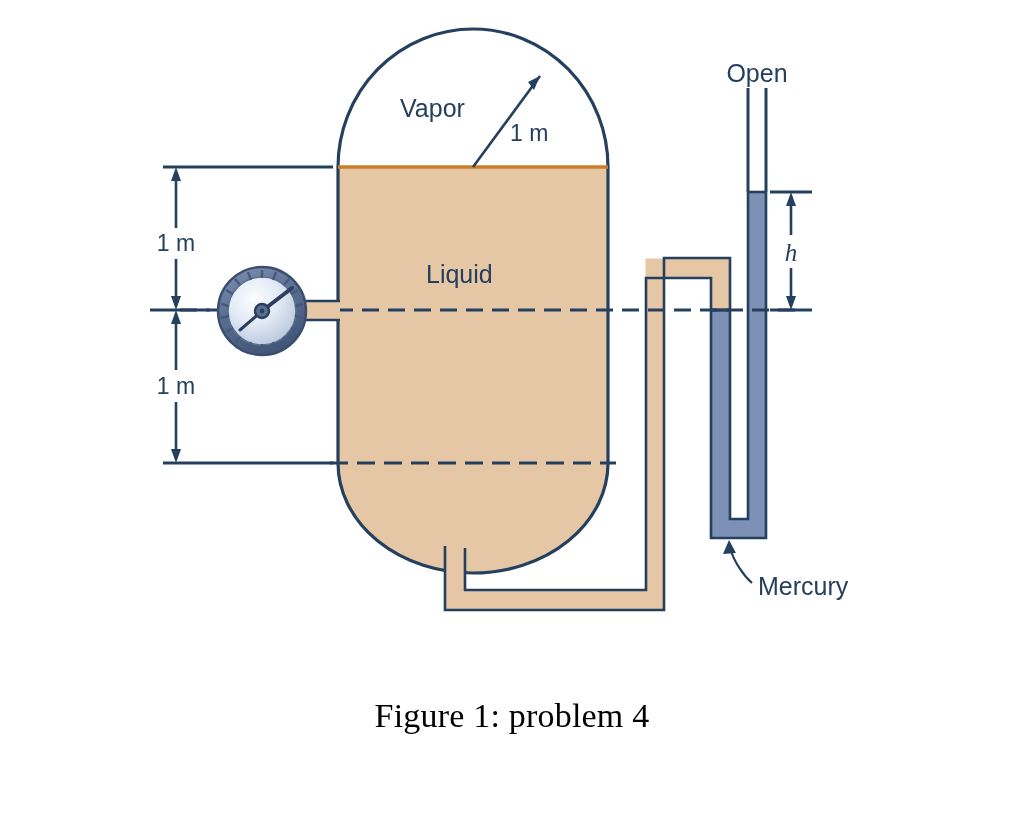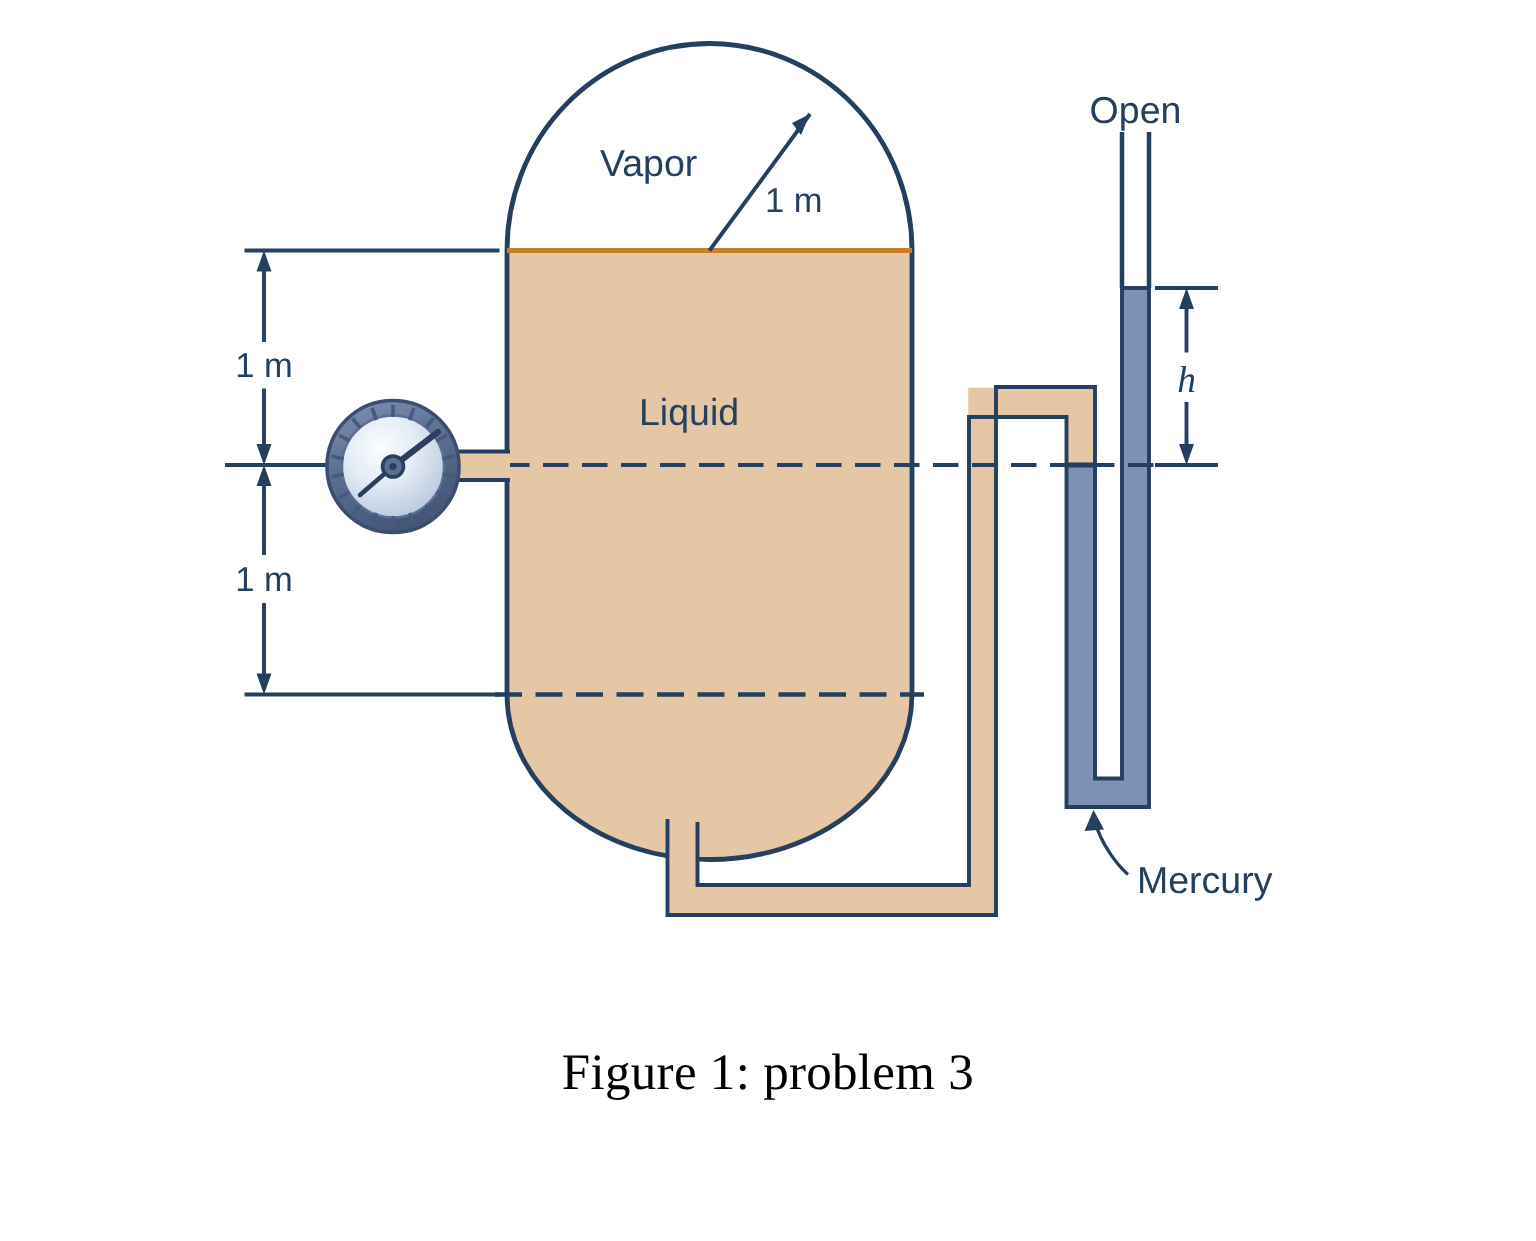--- a/index.html
+++ b/index.html
@@ -218,15 +218,15 @@
       <line x1="770" y1="310" x2="812" y2="310" stroke="#24405e" stroke-width="2.8"></line>
       <line x1="791" y1="198" x2="791" y2="235" stroke="#24405e" stroke-width="2.6"></line>
       <path d="M 791 192 L 786 206 L 796 206 Z" fill="#24405e"></path>
       <line x1="791" y1="268" x2="791" y2="304" stroke="#24405e" stroke-width="2.6"></line>
       <path d="M 791 310 L 786 296 L 796 296 Z" fill="#24405e"></path>
       <text class="lbl-h" x="791" y="261" text-anchor="middle">h</text>
     </g>
 
   </svg>
 
-  <div class="caption">Figure 1: problem 3</div>
+  <div class="caption">Figure 1: problem 4</div>
 
 </div>
 
 </body></html>

